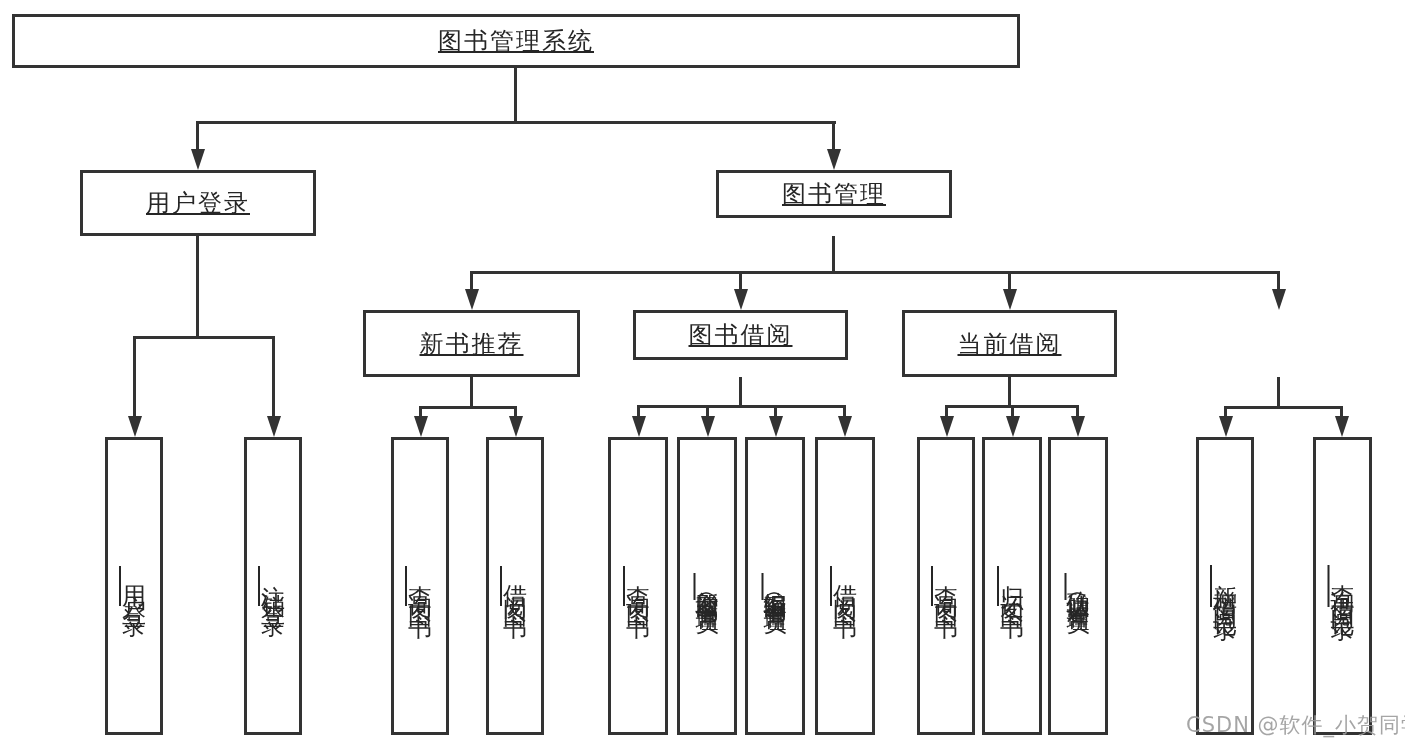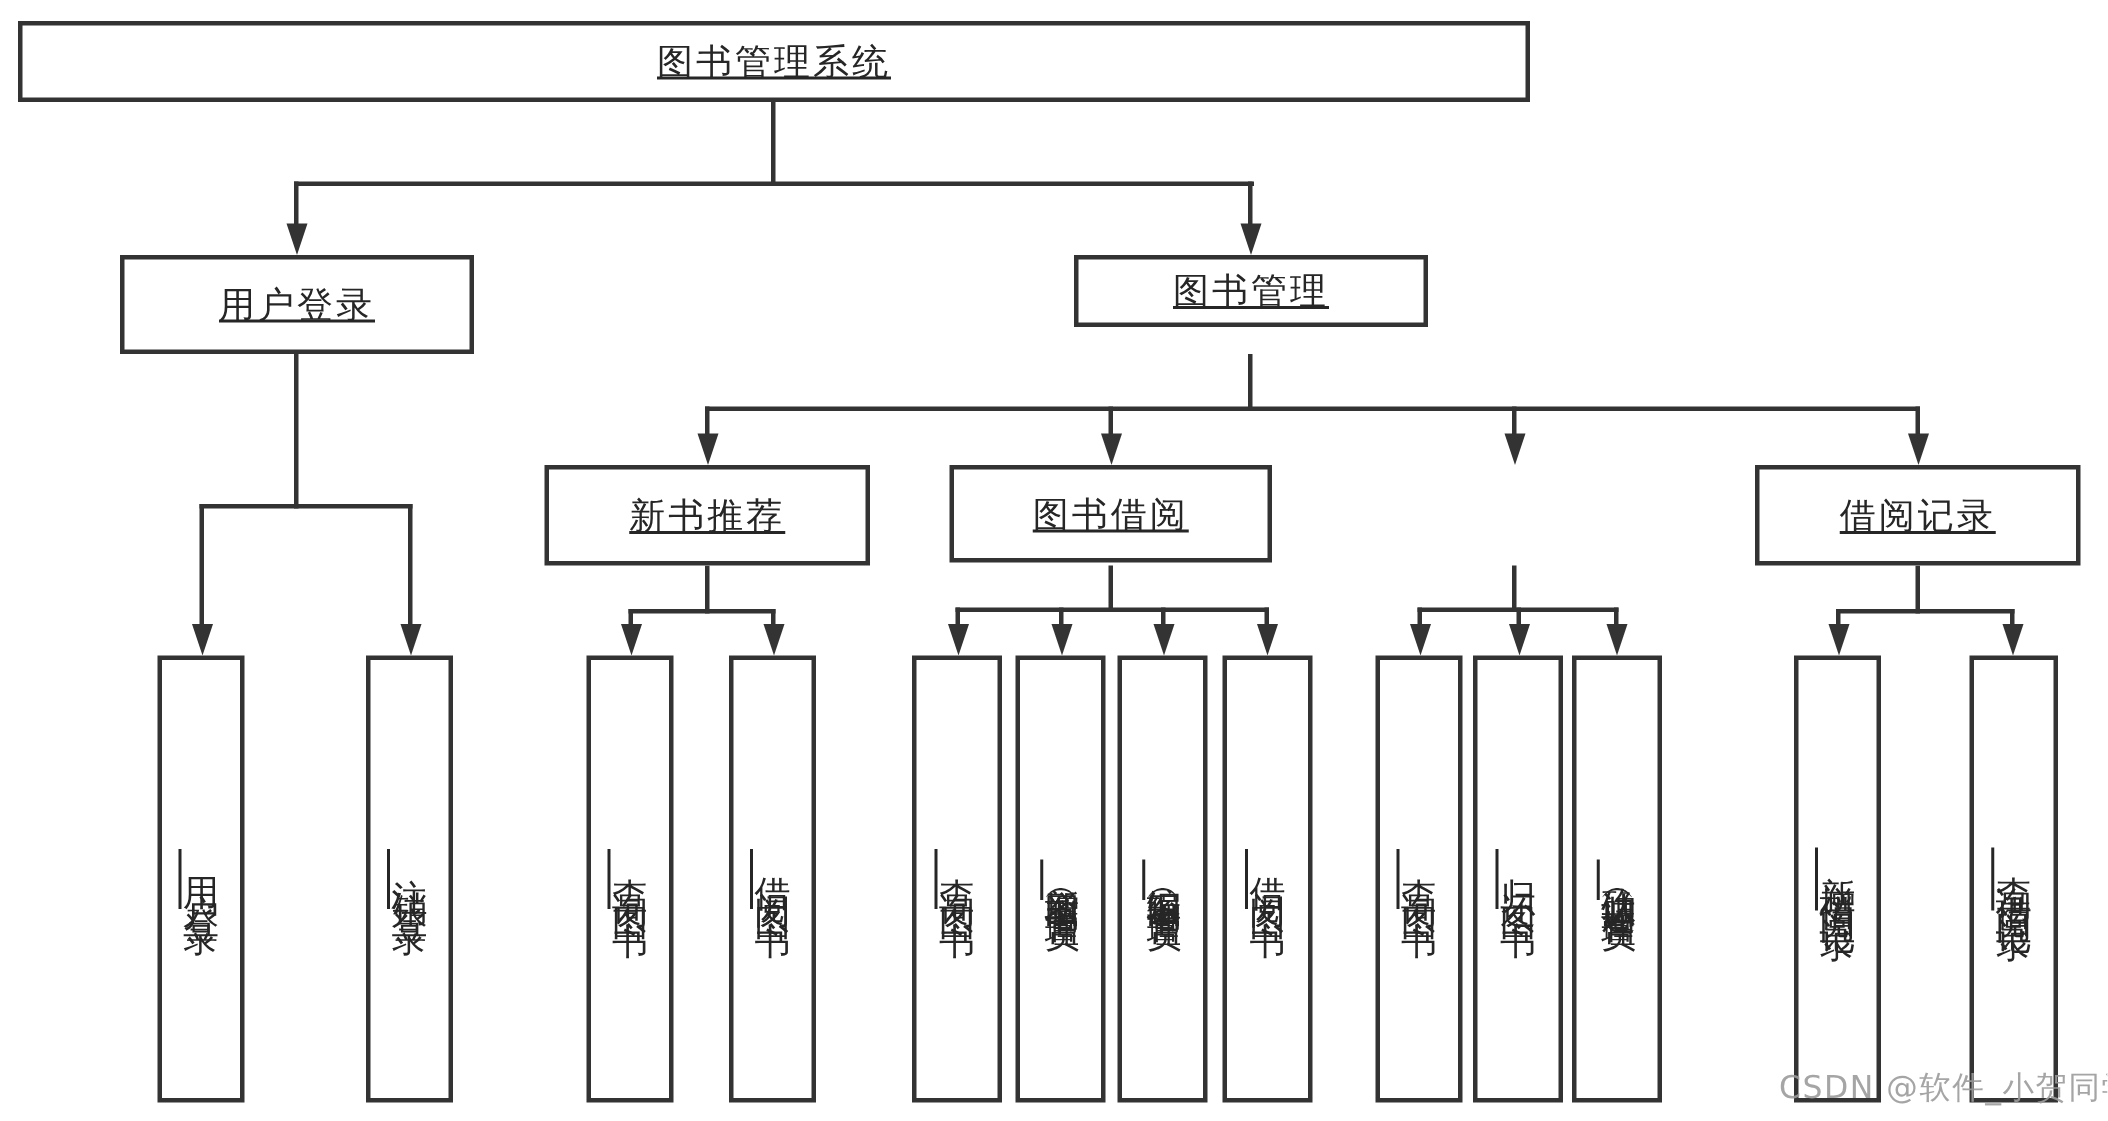--- a/index.html
+++ b/index.html
@@ -89,25 +89,25 @@
   <div class="vl" style="left:739px;top:271px;height:20px;"></div>
   <div class="arr" style="left:734px;top:289px;"></div>
   <div class="vl" style="left:1008px;top:271px;height:20px;"></div>
   <div class="arr" style="left:1003px;top:289px;"></div>
   <div class="vl" style="left:1277px;top:271px;height:20px;"></div>
   <div class="arr" style="left:1272px;top:289px;"></div>
 
   <div class="box" style="left:363px;top:310px;width:217px;height:67px;">
     <span>新书推荐</span>
   </div>
-  <div class="box" style="left:633px;top:310px;width:215px;height:65px;">
+  <div class="box" style="left:633px;top:310px;width:215px;height:50px;">
     <span>图书借阅</span>
   </div>
-  <div class="box" style="left:1170px;top:310px;width:217px;height:67px;">
-    <span>借阅记录</span>
+  <div class="box" style="left:902px;top:310px;width:215px;height:67px;">
+    <span>当前借阅</span>
   </div>
 
   <div class="vl" style="left:470px;top:377px;height:32px;"></div>
   <div class="hl" style="left:419px;top:406px;width:98px;"></div>
   <div class="vl" style="left:419px;top:406px;height:12px;"></div>
   <div class="arr" style="left:414px;top:416px;"></div>
   <div class="vl" style="left:514px;top:406px;height:12px;"></div>
   <div class="arr" style="left:509px;top:416px;"></div>
 
   <div class="vl" style="left:739px;top:377px;height:31px;"></div>

